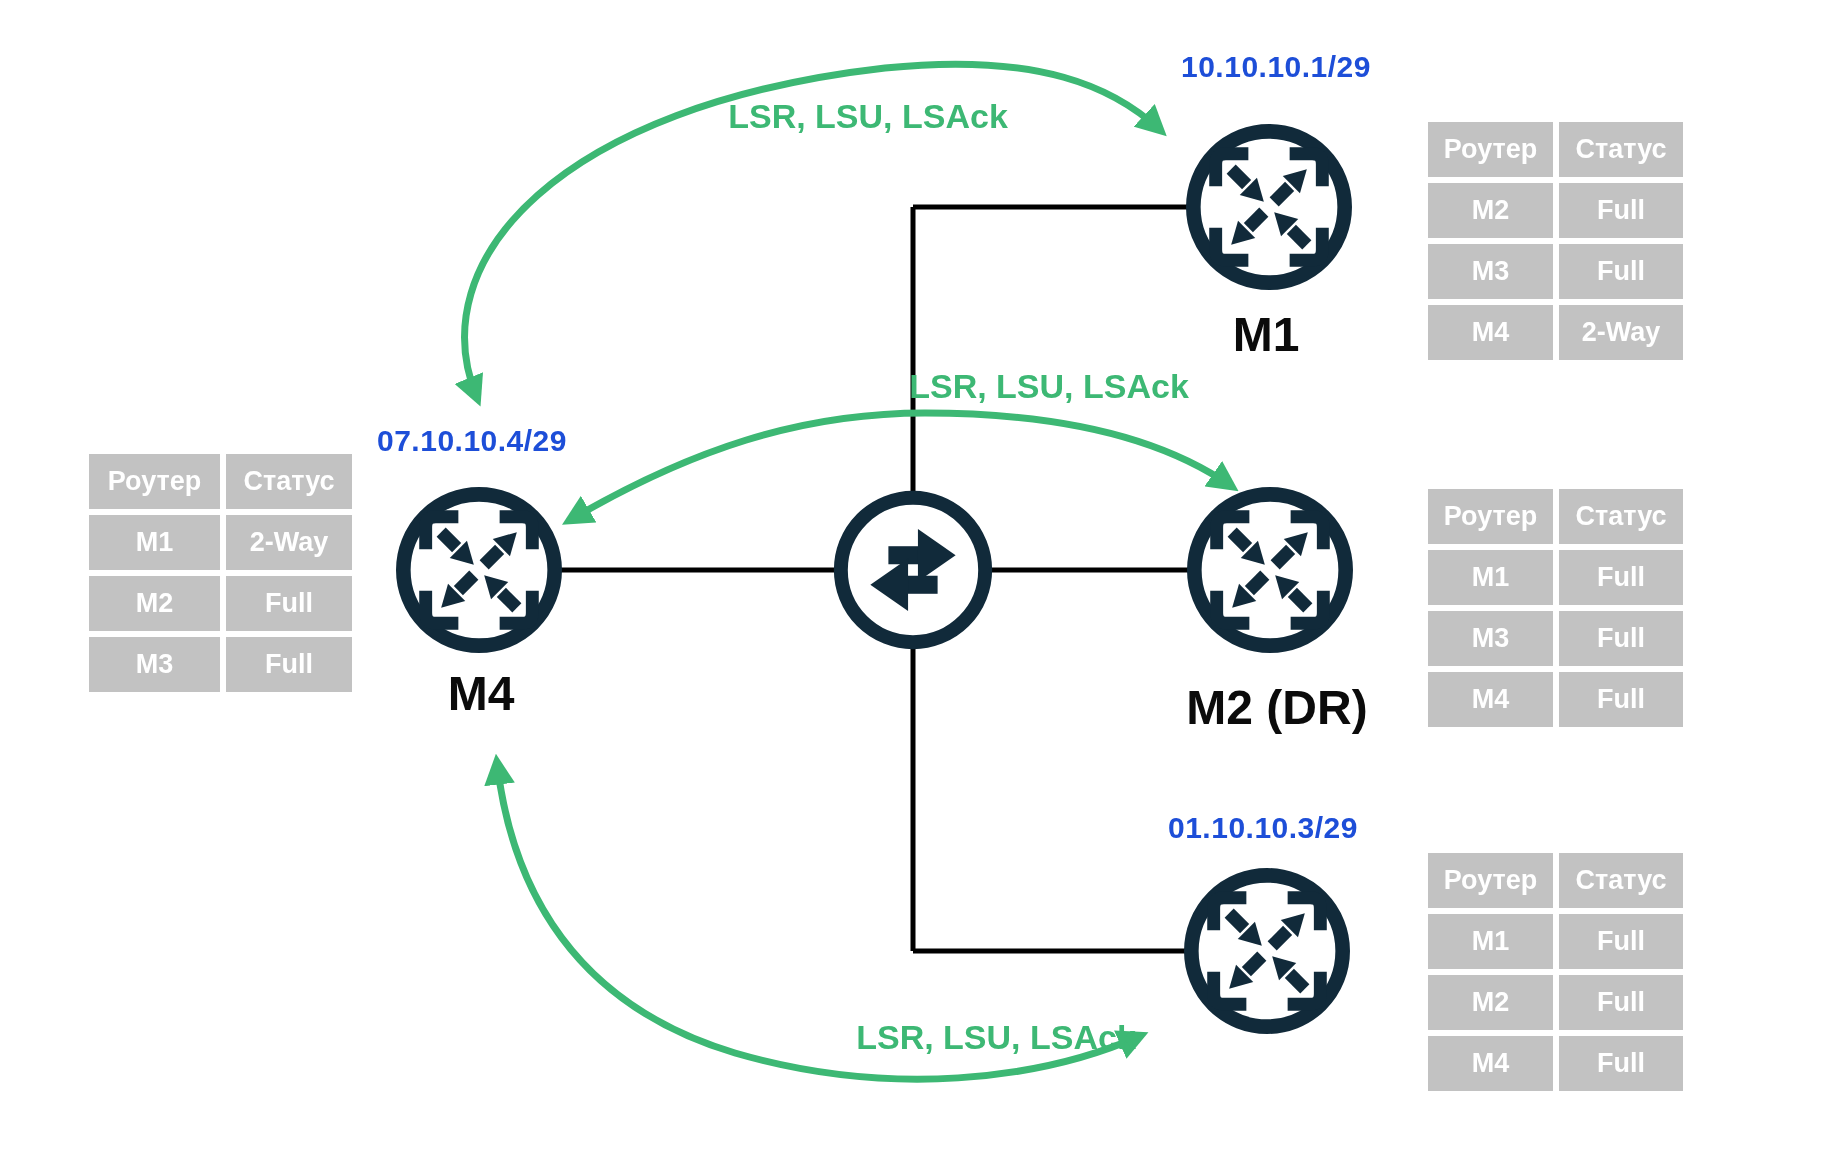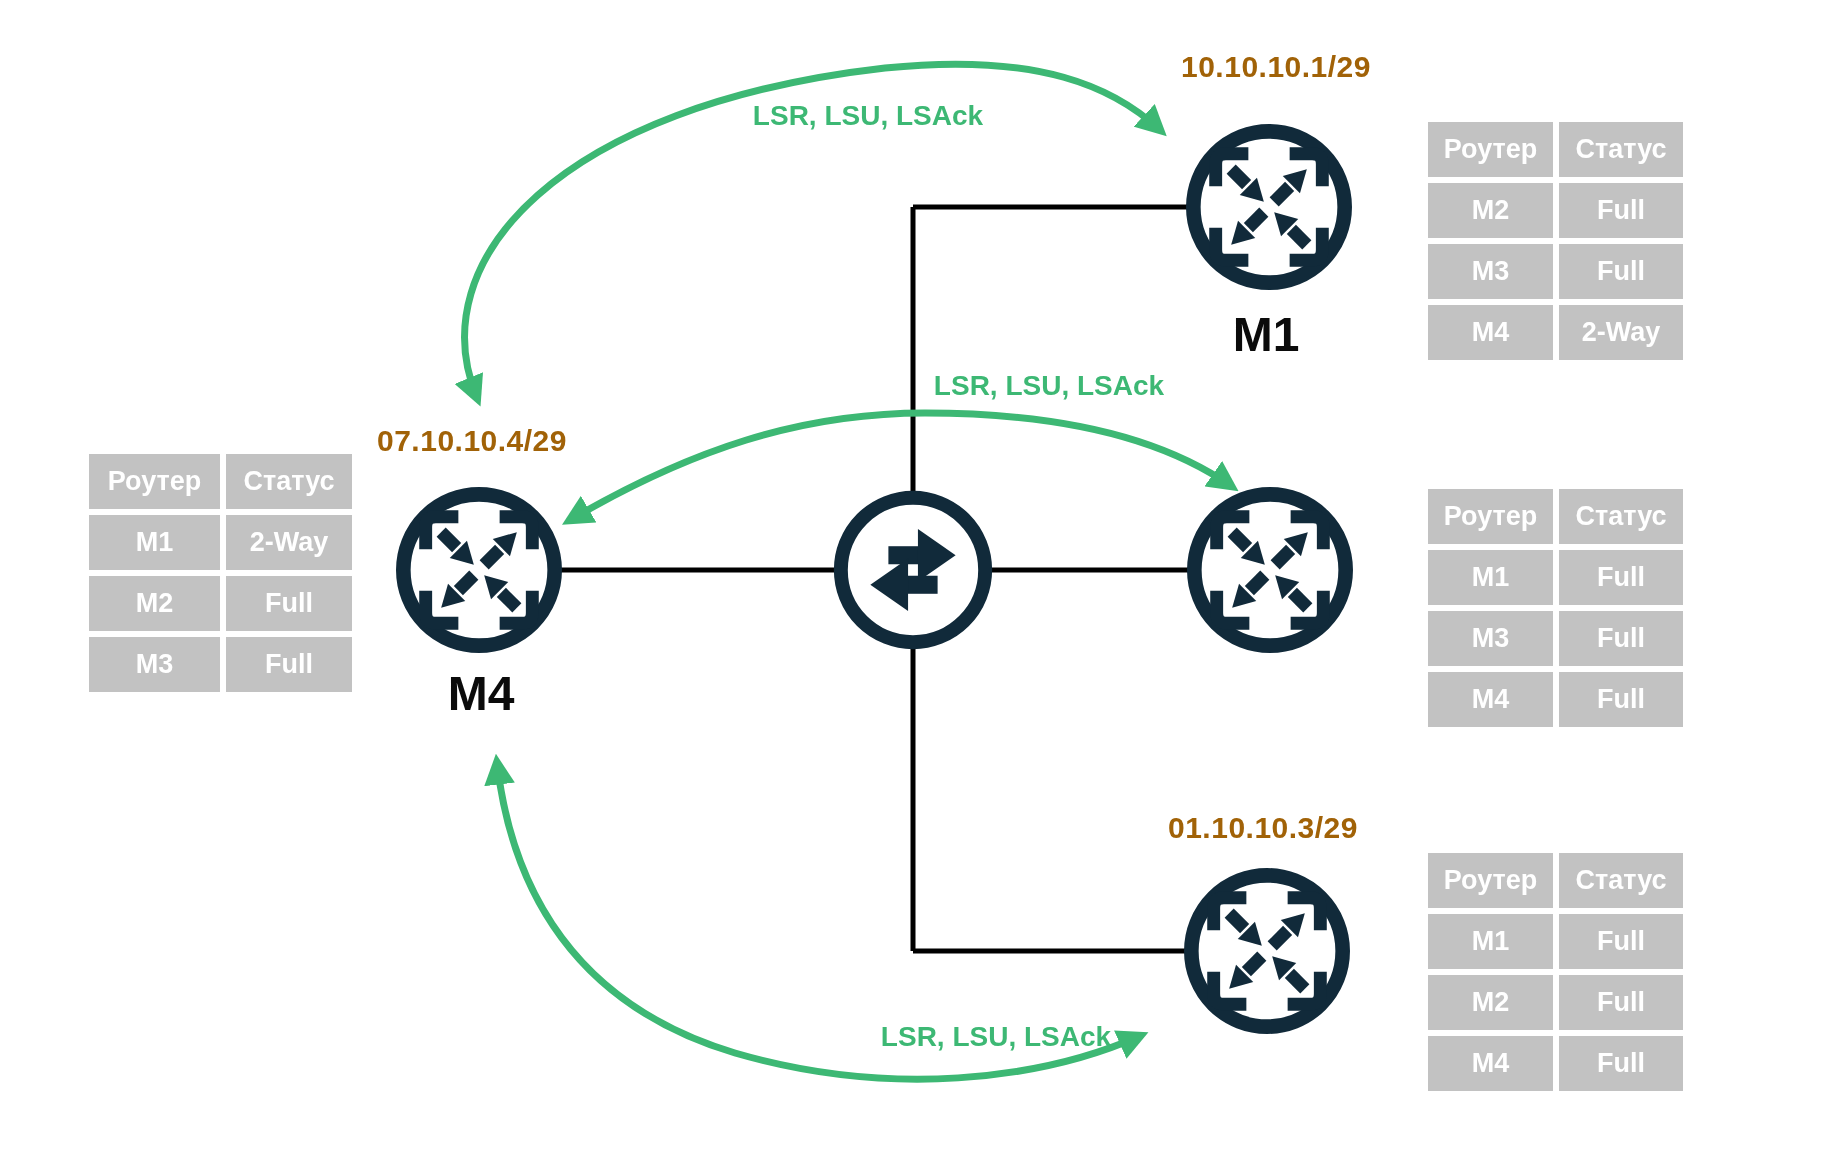--- a/index.html
+++ b/index.html
@@ -4,29 +4,29 @@
 <style>
   html,body{margin:0;padding:0;background:#fff;}
   .canvas{
     position:relative;width:1846px;height:1166px;overflow:hidden;background:#fff;
     font-family:"Liberation Sans","DejaVu Sans",sans-serif;
   }
   .underlay{position:absolute;left:0;top:0;}
   .node{position:absolute;}
   .iplabel{
     position:absolute;transform:translate(-50%,-50%);
-    font-size:30px;font-weight:600;color:#a16207;white-space:nowrap;letter-spacing:.5px;
+    font-size:30px;font-weight:600;color:#1d4ed8;white-space:nowrap;letter-spacing:.5px;
   }
   .nodename{
     position:absolute;transform:translate(-50%,-50%);
     font-size:48px;font-weight:700;color:#0b0b0b;white-space:nowrap;
   }
   .glabel{
     position:absolute;transform:translate(-50%,-50%);
-    font-size:28px;font-weight:700;color:#3db874;white-space:nowrap;
+    font-size:34px;font-weight:700;color:#3db874;white-space:nowrap;
   }
   .ntable{position:absolute;display:grid;gap:6px;}
   .ntable-left{grid-template-columns:131px 126px;}
   .ntable-right{grid-template-columns:125px 124px;}
   .ntable .cell{
     height:55px;background:#c2c2c2;color:#fff;
     font-size:27px;font-weight:700;
     display:flex;align-items:center;justify-content:center;white-space:nowrap;
   }
 </style>
@@ -100,20 +100,21 @@
     </svg>
   <svg class="node" style="left:831px;top:488px" width="164" height="164" viewBox="0 0 200 200">
       <use href="#switch-icon"></use>
     </svg>
 
   <div class="iplabel" style="left:1276px;top:67px">10.10.10.1/29</div>
   <div class="iplabel" style="left:472px;top:441px">07.10.10.4/29</div>
   <div class="iplabel" style="left:1263px;top:828px">01.10.10.3/29</div>
 
   <div class="nodename" style="left:1266px;top:334px">M1</div>
+  <div class="nodename" style="left:1277px;top:707px">M2 (DR)</div>
   <div class="nodename" style="left:481px;top:693px">M4</div>
 
   <div class="glabel" style="left:868px;top:116px">LSR, LSU, LSAck</div>
   <div class="glabel" style="left:1049px;top:386px">LSR, LSU, LSAck</div>
   <div class="glabel" style="left:996px;top:1037px">LSR, LSU, LSAck</div>
 
   <div class="ntable ntable-left" style="left:89px;top:454px">
     <div class="cell">Роутер</div>
     <div class="cell">Статус</div>
     <div class="cell">M1</div>

